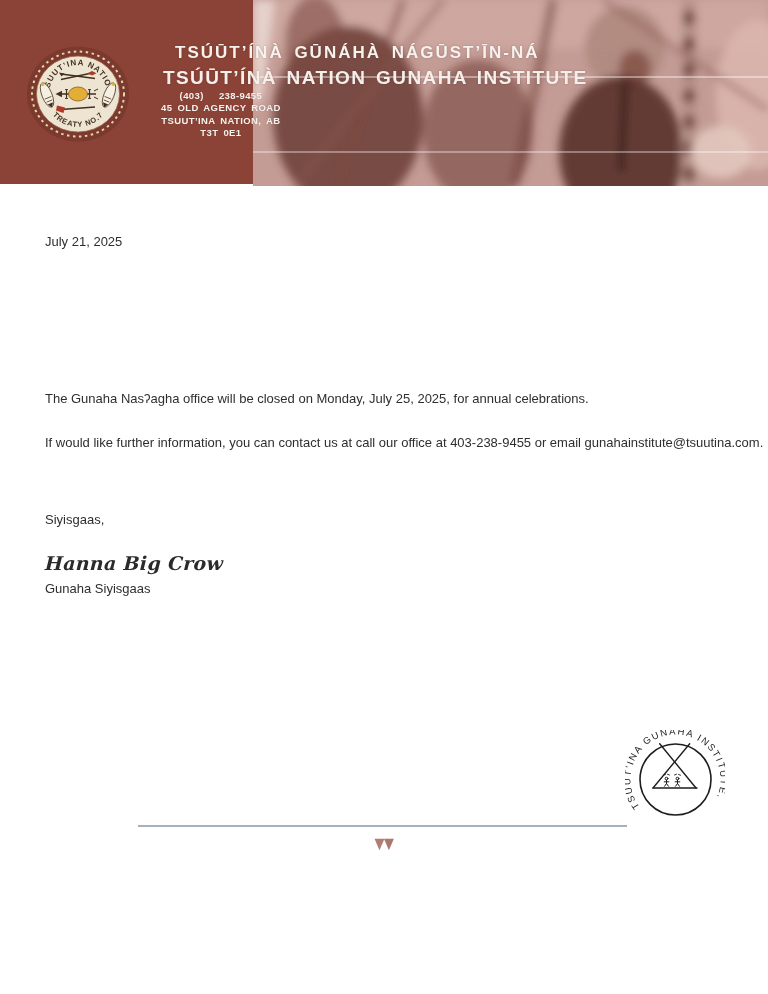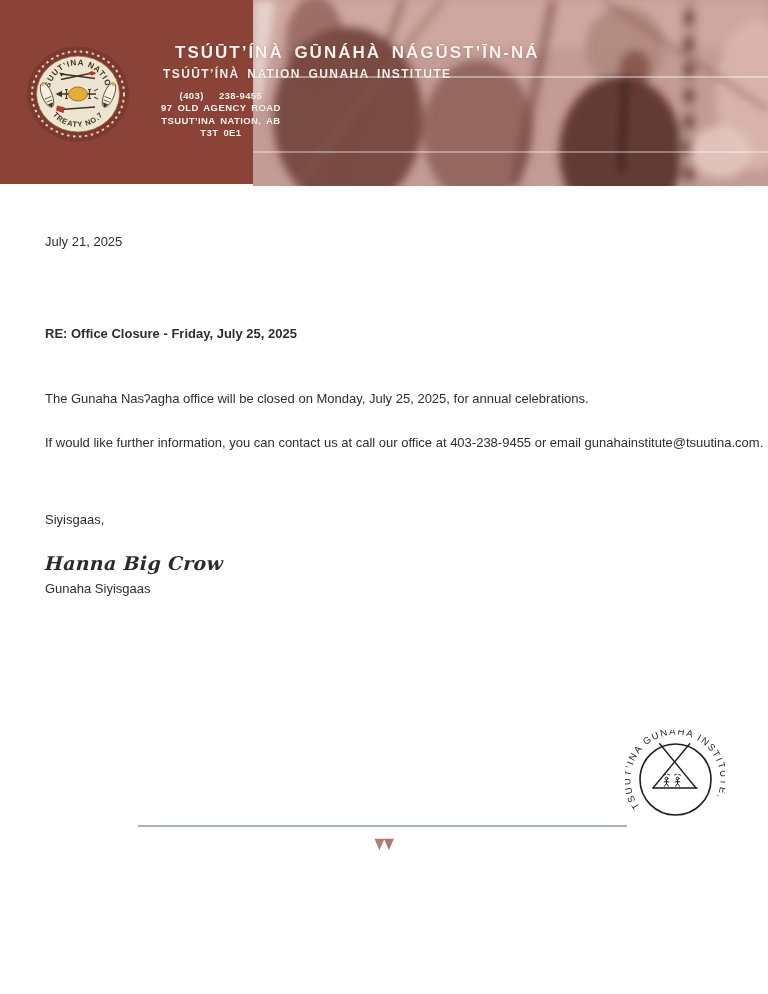--- a/index.html
+++ b/index.html
@@ -14,21 +14,21 @@
   .hdr-photo{position:absolute;left:253px;top:0;width:515px;height:186px;}
   .seal{position:absolute;left:26px;top:45px;width:104px;height:98px;}
   .hdr-text{position:absolute;left:163px;top:0;width:600px;}
   .title1{
     position:absolute;left:12px;top:43px;width:560px;
     font-size:17px;font-weight:bold;letter-spacing:2px;word-spacing:4px;
     color:#f6f2ee;white-space:nowrap;text-shadow:0 0 2px rgba(90,40,35,.35);
   }
   .title2{
     position:absolute;left:0;top:67px;width:560px;
-    font-size:12px;font-weight:bold;letter-spacing:1.4px;word-spacing:3px;
+    font-size:19px;font-weight:bold;letter-spacing:1.4px;word-spacing:3px;
     color:#f4efeb;white-space:nowrap;text-shadow:0 0 2px rgba(90,40,35,.35);
   }
   .contact{position:absolute;left:-2px;top:90px;text-align:center;}
   .contact-line{
     font-size:9.5px;font-weight:bold;line-height:12.3px;letter-spacing:.4px;
     word-spacing:2px;color:#f6f2ee;white-space:pre;text-shadow:0 0 1px rgba(90,40,35,.3);
   }
   
   .txt{position:absolute;left:45px;font-size:13px;line-height:22px;color:#2e2e2e;}
   .date{top:231px;}
@@ -144,29 +144,28 @@
         <line x1="35" y1="64.5" x2="69" y2="62" stroke="#42301e" stroke-width="1.4"></line>
         <polygon points="31,60.5 39,62.5 37.5,68 30,65.5" fill="#b23827"></polygon>
       </g>
     </svg>
 
     <div class="hdr-text">
       <div class="title1">TSÚŪT’ÍNÀ GŪNÁHÀ NÁGŪST’ĪN-NÁ</div>
       <div class="title2">TSÚŪT’ÍNÀ NATION GUNAHA INSTITUTE</div>
       <div class="contact">
         <div class="contact-line">(403)   238-9455</div>
-        <div class="contact-line">97 OLD AGENCY ROAD</div>
+        <div class="contact-line">45 OLD AGENCY ROAD</div>
         <div class="contact-line">TSUUT’INA NATION, AB</div>
         <div class="contact-line">T3T 0E1</div>
       </div>
     </div>
   </div>
 
   <div class="txt date">July 21, 2025</div>
-  <div class="txt subject">RE: Office Closure - Friday, July 25, 2025</div>
   <div class="txt para1">The Gunaha Nasʔagha office will be closed on Monday, July 25, 2025, for annual celebrations.</div>
   <div class="txt para2">If would like further information, you can contact us at call our office at 403-238-9455 or email gunahainstitute@tsuutina.com.</div>
   <div class="txt closing">Siyisgaas,</div>
   <div class="txt signature">Hanna Big Crow</div>
   <div class="txt signer-title">Gunaha Siyisgaas</div>
 
   <svg class="inst-logo" viewBox="0 0 100 100" aria-hidden="true">
     <defs>
       <path id="instArc" d="M 16,78.4 A 45,45 0 1 1 77.6,85.4" fill="none"></path>
     </defs>

